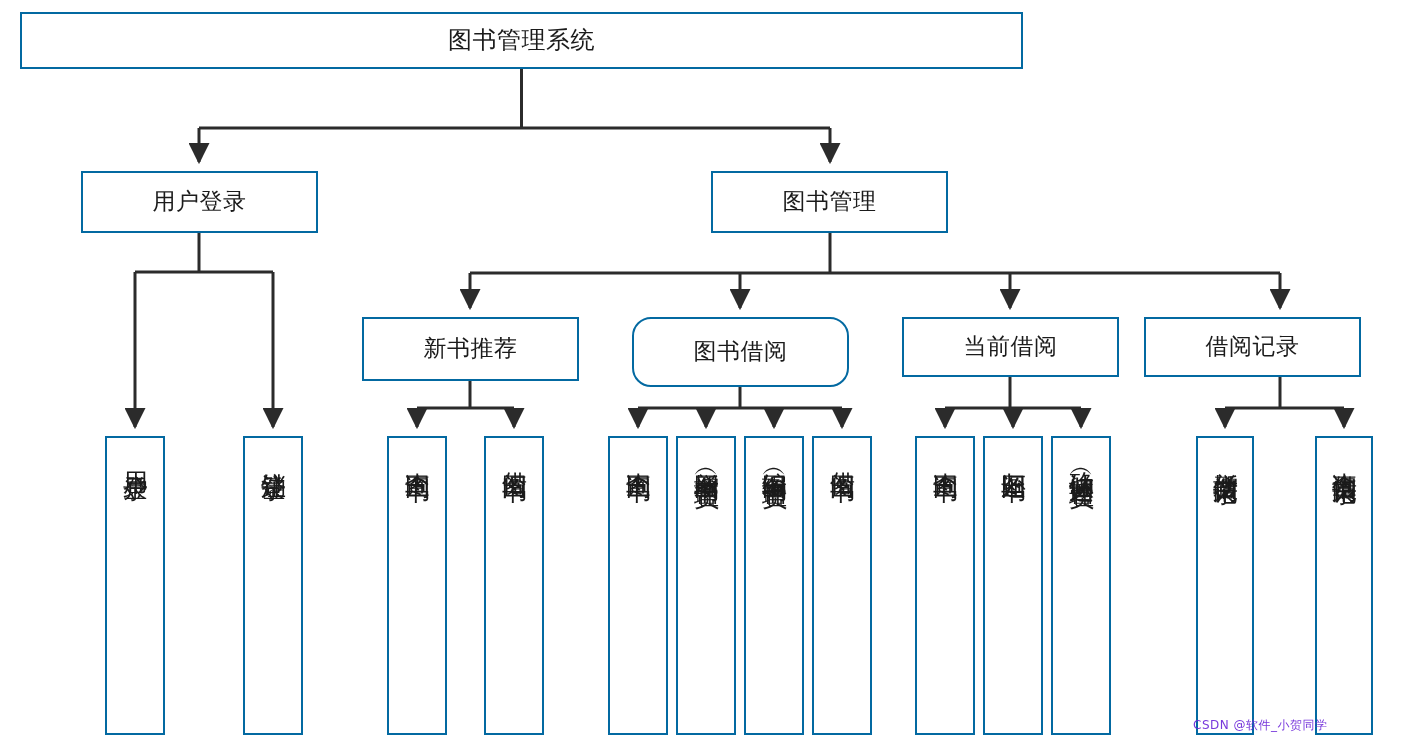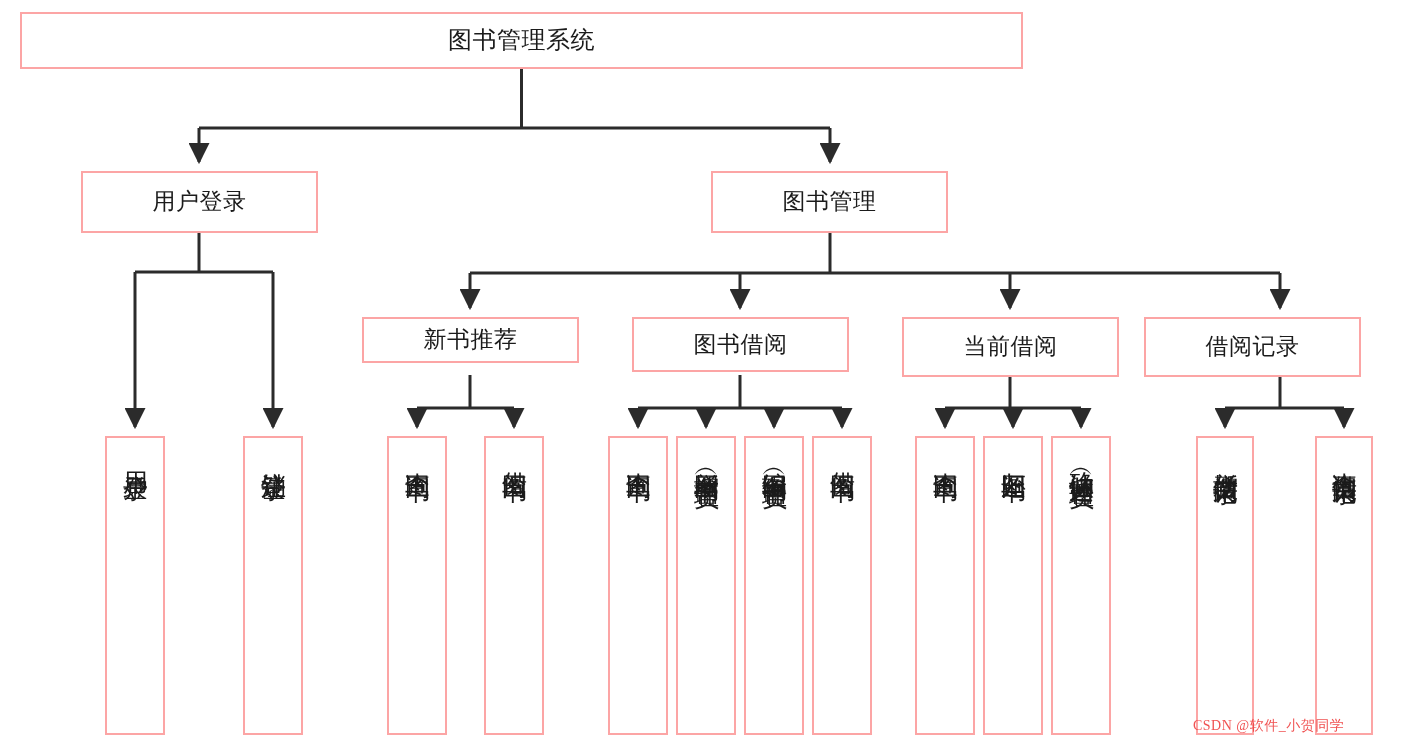--- a/index.html
+++ b/index.html
@@ -22,21 +22,21 @@
     left: 0;
     top: 0;
     width: 1405px;
     height: 747px;
     pointer-events: none;
   }
   .node {
     position: absolute;
     box-sizing: border-box;
     background: #ffffff;
-    border: 2px solid #fca5a5;
+    border: 2px solid #0369a1;
     display: flex;
     align-items: center;
     justify-content: center;
     color: #1b1b1b;
   }
   .node.horizontal {
     font-size: 23px;
     line-height: 1.2;
     letter-spacing: 0.5px;
   }
@@ -52,26 +52,25 @@
     line-height: 1.12;
     letter-spacing: 2px;
     white-space: nowrap;
     color: #1b1b1b;
   }
   .node.root {
     font-size: 24px;
   }
   .watermark {
     position: absolute;
-    font-size: 14px;
-    color: #ef4444;
+    font-size: 12px;
+    color: #6d28d9;
     white-space: nowrap;
     letter-spacing: 0.5px;
     opacity: 0.92;
-    font-family: Liberation Serif, serif;
   }
 </style>
 </head>
 <body>
 
 <div id="canvas">
 
   <svg id="edges" viewBox="0 0 1405 747">
     <defs>
       <marker id="arrow" viewBox="0 0 10 10" refX="9" refY="5" markerWidth="7" markerHeight="7" orient="auto-start-reverse">
@@ -128,24 +127,24 @@
     <span>图书管理系统</span>
   </div>
 
   <div class="node horizontal" style="left:81px; top:171px; width:237px; height:62px;">
     <span>用户登录</span>
   </div>
   <div class="node horizontal" style="left:711px; top:171px; width:237px; height:62px;font-family:Liberation Serif, serif;">
     <span>图书管理</span>
   </div>
 
-  <div class="node horizontal" style="left:362px; top:317px; width:217px; height:46px;">
+  <div class="node horizontal" style="left:362px; top:317px; width:217px; height:64px;">
     <span>新书推荐</span>
   </div>
-  <div class="node horizontal" style="left:632px; top:317px; width:217px; height:55px;">
+  <div class="node horizontal" style="left:632px; top:317px; width:217px; height:70px;border-radius:19px;">
     <span>图书借阅</span>
   </div>
   <div class="node horizontal" style="left:902px; top:317px; width:217px; height:60px;">
     <span>当前借阅</span>
   </div>
   <div class="node horizontal" style="left:1144px; top:317px; width:217px; height:60px;">
     <span>借阅记录</span>
   </div>
 
   <div class="node vertical" style="left:105px; top:436px; width:60px; height:299px;">

